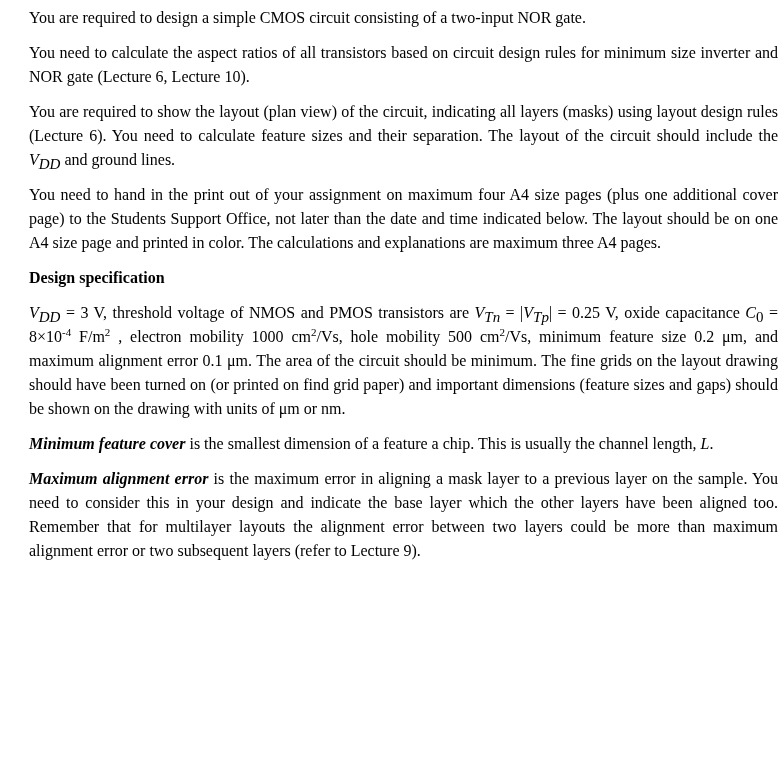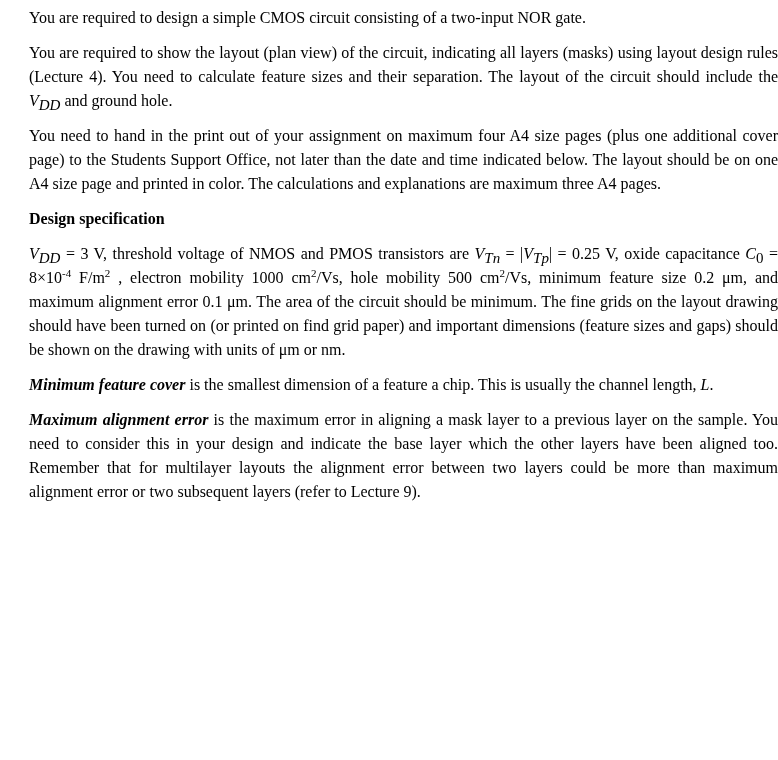--- a/index.html
+++ b/index.html
@@ -30,20 +30,21 @@
   .i   { font-style: italic; }
   .sub { font-size: 15px; vertical-align: -4px; line-height: 0; }
   .sup { font-size: 11px; vertical-align: 6px;  line-height: 0; }
 </style>
 </head>
 <body>
 
 <div class="page">
   <div class="doc">
       <p><span>You are required to design a simple CMOS circuit consisting of a two-input NOR gate.</span></p>
-      <p><span>You are required to show the layout (plan view) of the circuit, indicating all layers (masks) using layout design rules (Lecture 4). You need to calculate feature sizes and their separation. The layout of the circuit should include the </span><span class="i">V</span><span class="i sub">DD</span><span> and ground hole.</span></p>
+      <p><span>You need to calculate the aspect ratios of all transistors based on circuit design rules for minimum size inverter and NOR gate (Lecture 6, Lecture 10).</span></p>
+      <p><span>You are required to show the layout (plan view) of the circuit, indicating all layers (masks) using layout design rules (Lecture 6). You need to calculate feature sizes and their separation. The layout of the circuit should include the </span><span class="i">V</span><span class="i sub">DD</span><span> and ground lines.</span></p>
       <p><span>You need to hand in the print out of your assignment on maximum four A4 size pages (plus one additional cover page) to the Students Support Office, not later than the date and time indicated below. The layout should be on one A4 size page and printed in color. The calculations and explanations are maximum three A4 pages.</span></p>
       <p class="heading"><span class="b">Design specification</span></p>
       <p><span class="i">V</span><span class="i sub">DD</span><span> = 3 V, threshold voltage of NMOS and PMOS transistors are </span><span class="i">V</span><span class="i sub">Tn</span><span> = |</span><span class="i">V</span><span class="i sub">Tp</span><span>| = 0.25 V, oxide capacitance </span><span class="i">C</span><span class="sub">0</span><span> = 8×10</span><span class="sup">-4</span><span> F/m</span><span class="sup">2</span><span> , electron mobility 1000 cm</span><span class="sup">2</span><span>/Vs, hole mobility 500 cm</span><span class="sup">2</span><span>/Vs, minimum feature size 0.2 μm, and maximum alignment error 0.1 μm. The area of the circuit should be minimum. The fine grids on the layout drawing should have been turned on (or printed on find grid paper) and important dimensions (feature sizes and gaps) should be shown on the drawing with units of μm or nm.</span></p>
       <p><span class="b i">Minimum feature cover</span><span> is the smallest dimension of a feature a chip. This is usually the channel length, </span><span class="i">L</span><span>.</span></p>
       <p><span class="b i">Maximum alignment error</span><span> is the maximum error in aligning a mask layer to a previous layer on the sample. You need to consider this in your design and indicate the base layer which the other layers have been aligned too. Remember that for multilayer layouts the alignment error between two layers could be more than maximum alignment error or two subsequent layers (refer to Lecture 9).</span></p>
     </div>
 </div>
 
 </body></html>

